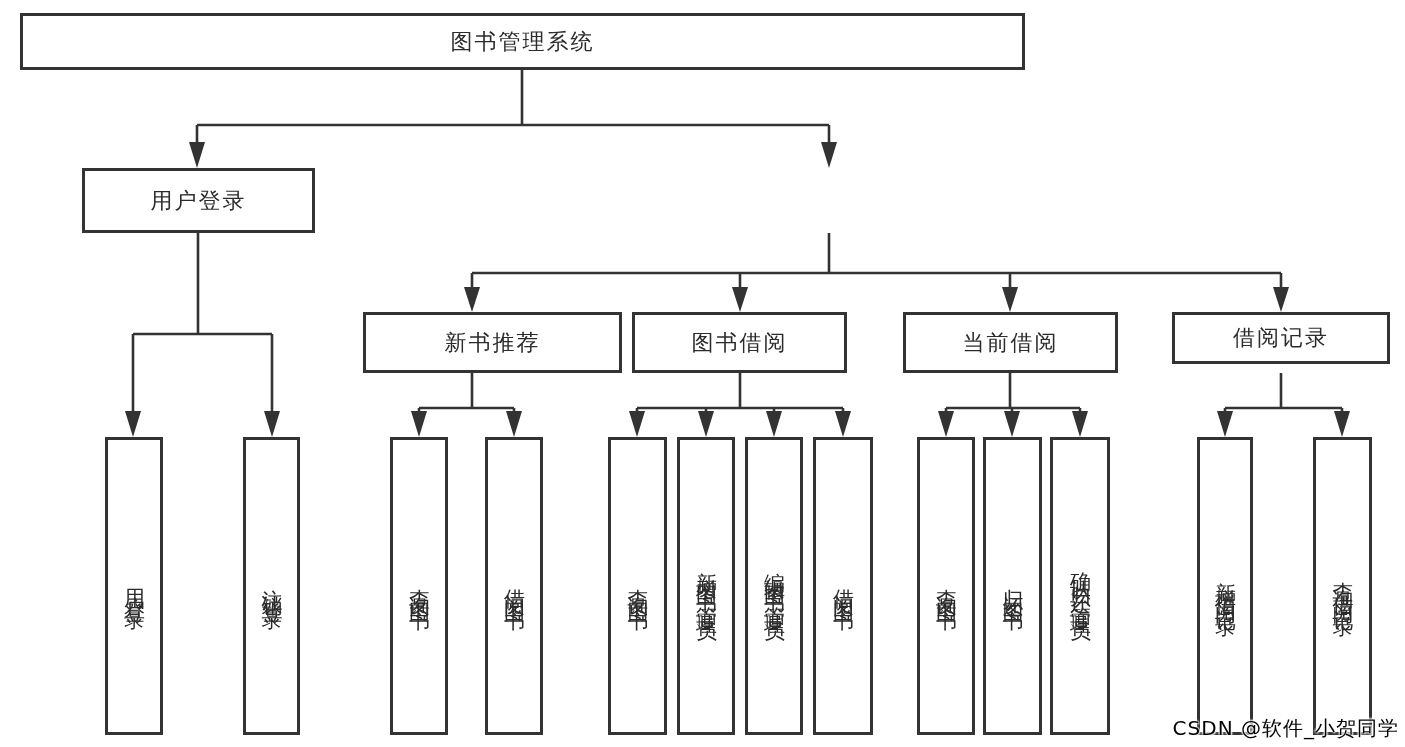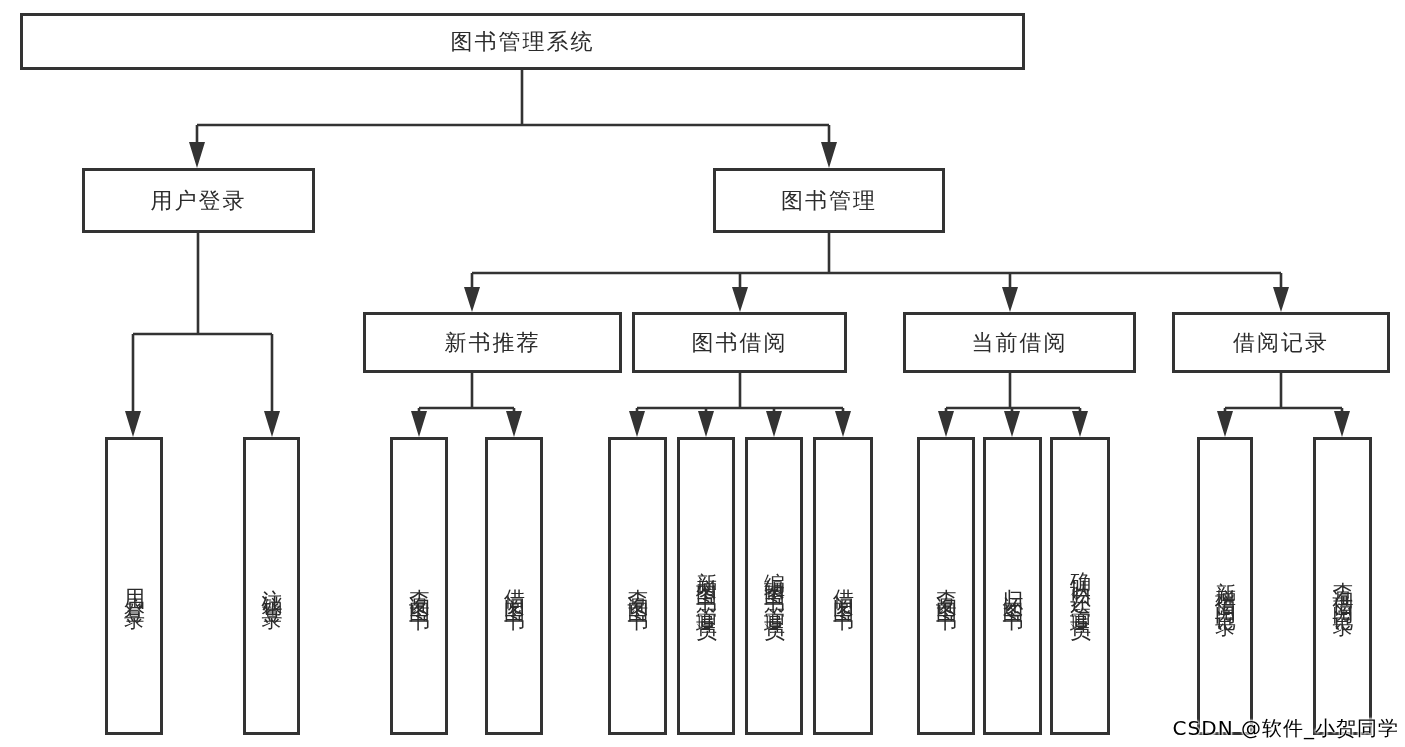--- a/index.html
+++ b/index.html
@@ -98,34 +98,31 @@
     </g>
   </svg>
 
   <div class="node hnode" style="left:20px;top:13px;width:1005px;height:57px;">
     <span>图书管理系统</span>
   </div>
 
   <div class="node hnode" style="left:82px;top:168px;width:233px;height:65px;">
     <span>用户登录</span>
   </div>
-  <div class="node hnode" style="left:713px;top:168px;width:232px;height:65px;">
-    <span>图书管理</span>
-  </div>
 
   <div class="node hnode" style="left:363px;top:312px;width:259px;height:61px;">
     <span>新书推荐</span>
   </div>
   <div class="node hnode" style="left:632px;top:312px;width:215px;height:61px;">
     <span>图书借阅</span>
   </div>
-  <div class="node hnode" style="left:903px;top:312px;width:233px;height:61px;">
+  <div class="node hnode" style="left:903px;top:312px;width:215px;height:61px;">
     <span>当前借阅</span>
   </div>
-  <div class="node hnode" style="left:1172px;top:312px;width:218px;height:61px;">
+  <div class="node hnode" style="left:1172px;top:312px;width:218px;height:52px;">
     <span>借阅记录</span>
   </div>
 
   <div class="node vnode" style="left:105px;top:437px;width:58px;height:298px;">
     <span class="vtext">用户登录</span>
   </div>
   <div class="node vnode" style="left:243px;top:437px;width:57px;height:298px;">
     <span class="vtext">注销登录</span>
   </div>
 

